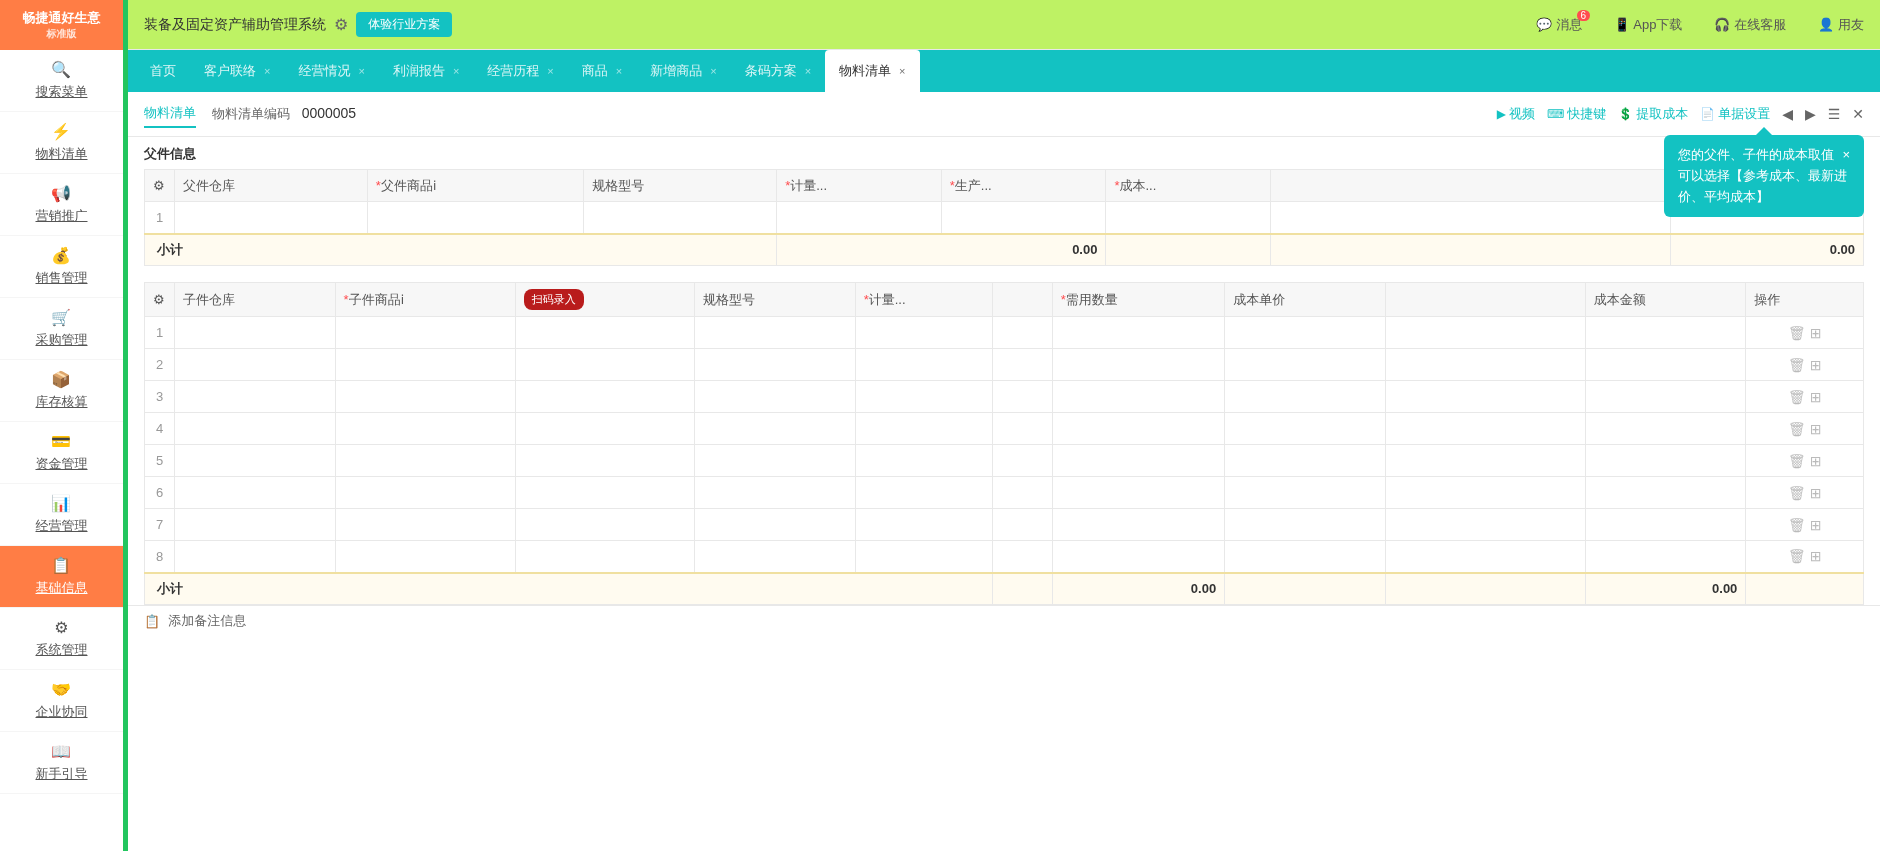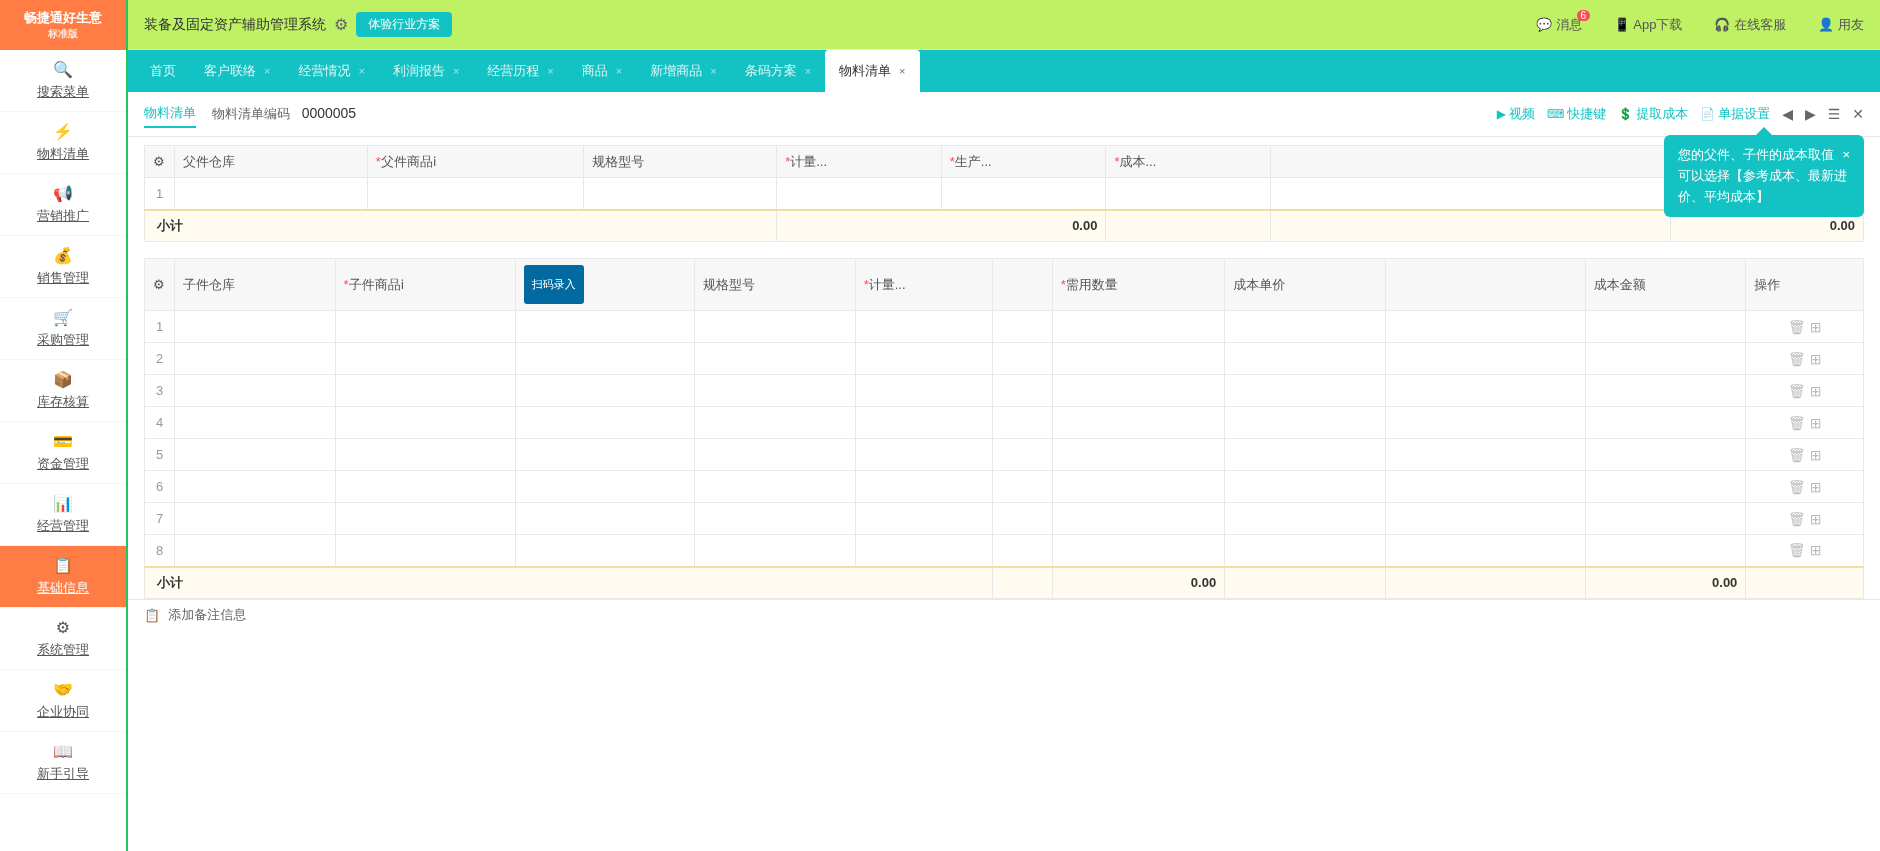--- a/index.html
+++ b/index.html
@@ -1,19 +1,19 @@
 <!DOCTYPE html>
 <html><head>
   <meta charset="utf-8">
   <style>
     * { box-sizing: border-box; margin: 0; padding: 0; font-family: 'Microsoft YaHei', Arial, sans-serif; font-size: 13px; }
     body { display: flex; height: 851px; overflow: hidden; background: #f0f2f5; }
 
     
-    .sidebar { width: 128px; background: #fff; display: flex; flex-direction: column; border-right: 2px solid #22c55e; height: 100%; }
+    .sidebar { width: 128px; background: #fff; display: flex; flex-direction: column; border-right: 5px solid #22c55e; height: 100%; }
     .sidebar-logo { background: #ff7d45; color: #fff; padding: 10px 8px; text-align: center; font-weight: bold; font-size: 14px; line-height: 1.3; min-height: 50px; display: flex; align-items: center; justify-content: center; }
     .sidebar-logo .subtitle { font-size: 10px; color: rgba(255,255,255,0.8); }
     .sidebar-item { display: flex; flex-direction: column; align-items: center; padding: 10px 4px; cursor: pointer; color: #555; border-bottom: 1px solid #f5f5f5; gap: 4px; }
     .sidebar-item.active { background: #ff7d45; color: #fff; }
     .sidebar-item .icon { font-size: 16px; }
     .sidebar-item .label { font-size: 13px; text-align: center; text-decoration: underline; }
 
     
     .main { flex: 1; display: flex; flex-direction: column; overflow: hidden; }
 
@@ -51,21 +51,21 @@
     
     .data-table { width: 100%; border-collapse: collapse; font-size: 12px; }
     .data-table th { background: #f7f7f7; border: 1px solid #e8e8e8; padding: 6px 8px; text-align: left; color: #555; font-weight: normal; white-space: nowrap; }
     .data-table td { border: 1px solid #e8e8e8; padding: 4px 8px; height: 32px; color: #333; }
     .data-table .row-num { color: #999; width: 30px; text-align: center; }
     .data-table .subtotal { background: #fffbf0; font-weight: bold; }
     .data-table .subtotal td { border-top: 2px solid #f0e0a0; }
     .required { color: #ff4d4f; }
 
     
-    .scan-btn { background: #0369a1; color: #fff; border: none; border-radius: 3px; padding: 12px 8px; font-size: 11px; cursor: pointer; }
+    .scan-btn { background: #b91c1c; color: #fff; border: none; border-radius: 8px; padding: 3px 8px; font-size: 11px; cursor: pointer; }
 
     
     .action-icons { display: flex; gap: 4px; justify-content: center; }
     .action-icon { color: #bbb; cursor: pointer; font-size: 14px; }
 
     
     .tooltip-box { position: absolute; background: #13c2c2; color: #fff; padding: 10px 14px; border-radius: 6px; font-size: 12px; line-height: 1.6; max-width: 200px; z-index: 100; top: 140px; right: 200px; }
     .tooltip-box::before { content: ''; position: absolute; top: -8px; left: 50%; transform: translateX(-50%); border: 8px solid transparent; border-bottom-color: #13c2c2; border-top: none; }
     .tooltip-close { float: right; cursor: pointer; margin-left: 8px; font-size: 13px; }
 
@@ -214,20 +214,21 @@
         <span class="nav-arrow">✕</span>
 
         <div class="tooltip-box" style="position: absolute; top: 30px; right: 0; width: 200px;">
           <span class="tooltip-close">×</span>
           <span>您的父件、子件的成本取值可以选择【参考成本、最新进价、平均成本】</span>
         </div>
       </div>
     </div>
 
     <div class="section">
+      <div class="section-title">父件信息</div>
       <table class="data-table">
         <thead>
           <tr>
             <th>⚙</th>
             <th>父件仓库</th>
             <th><span class="required">*</span>父件商品ℹ</th>
             <th>规格型号</th>
             <th><span class="required">*</span>计量...</th>
             <th><span class="required">*</span>生产...</th>
             <th><span class="required">*</span>成本...</th>

